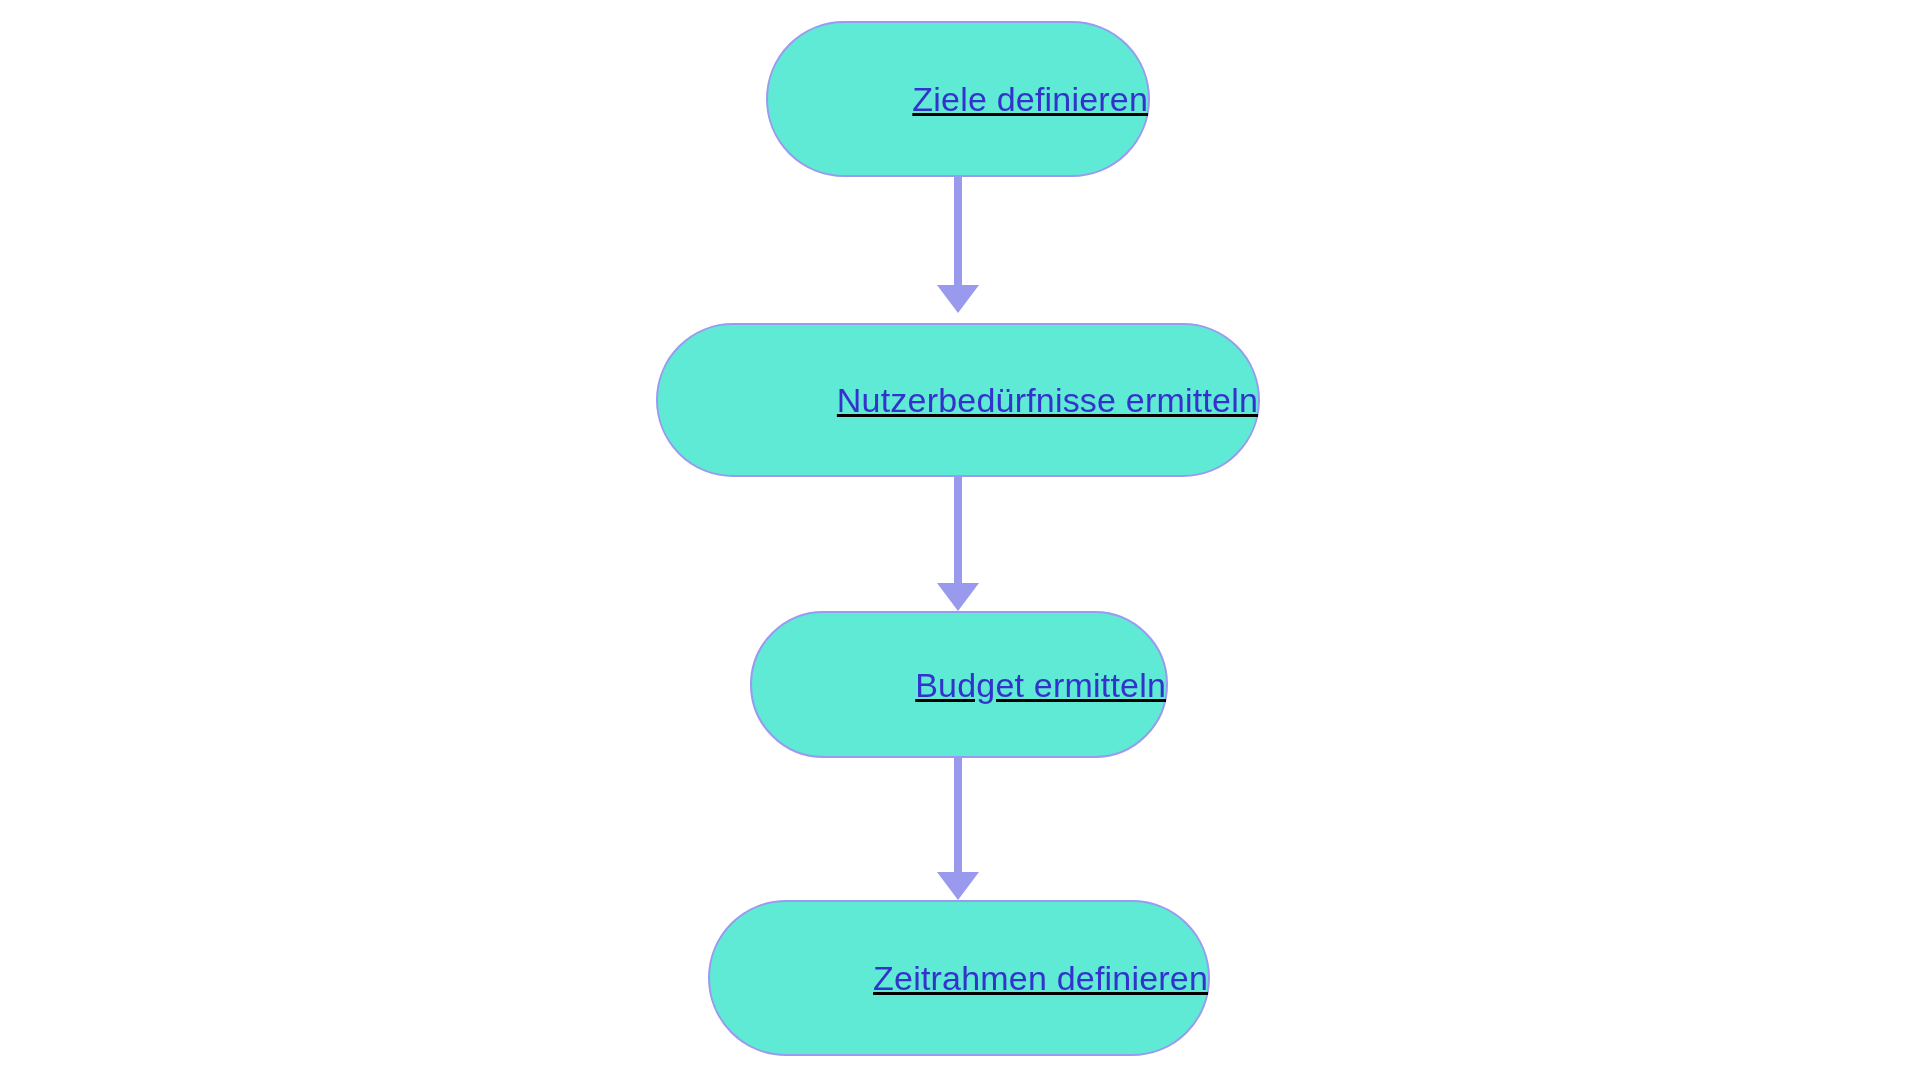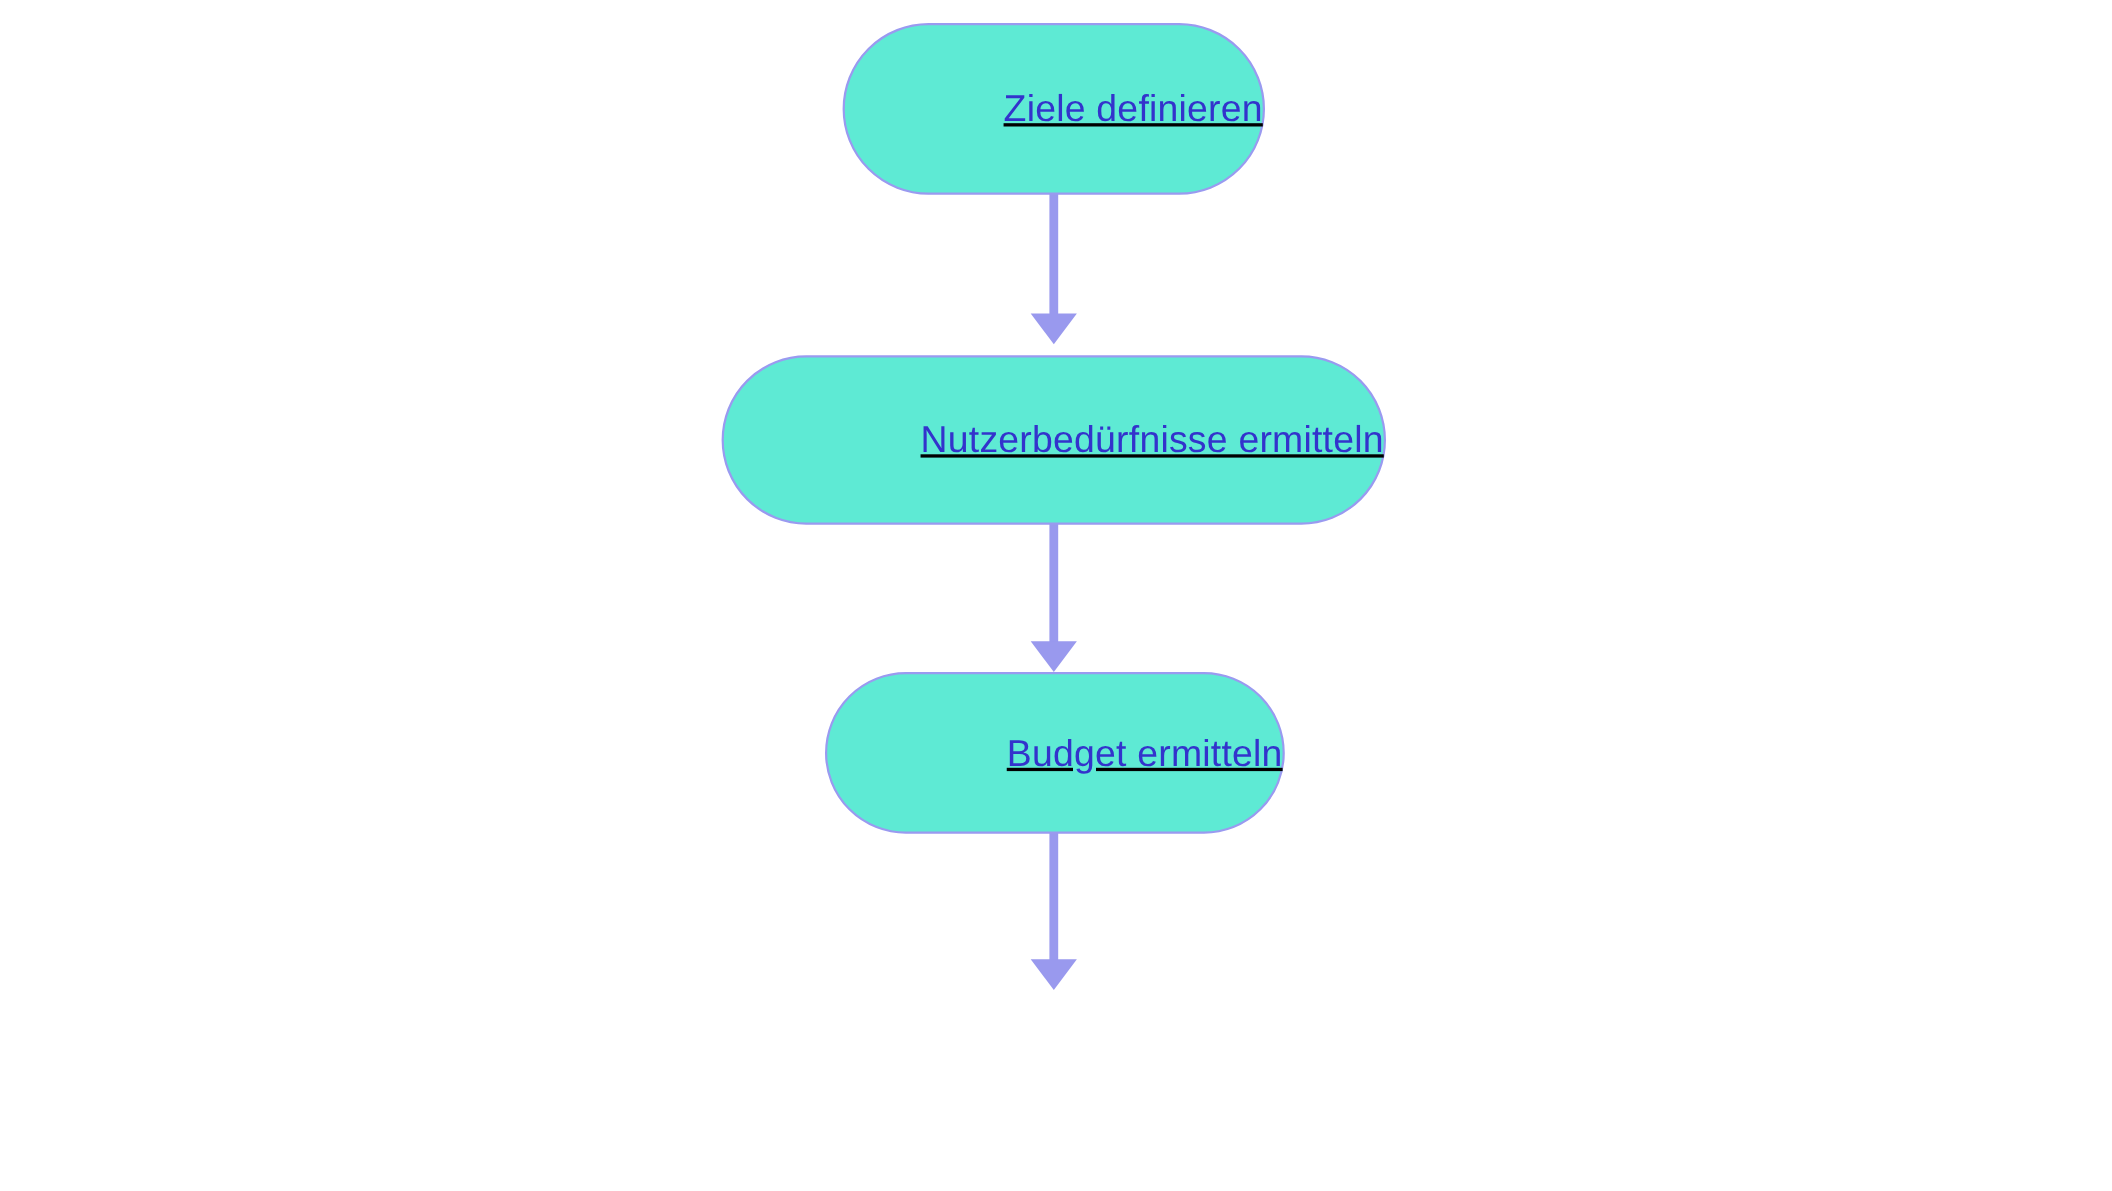--- a/index.html
+++ b/index.html
@@ -81,14 +81,17 @@
   </div>
 
   <div class="node" style="left:656px; top:313px; width:604px; height:154px;margin-top:10px;">
     <span class="node-label">Nutzerbedürfnisse ermitteln</span>
   </div>
 
   <div class="node" style="left:750px; top:611px; width:418px; height:147px;">
     <span class="node-label">Budget ermitteln</span>
   </div>
 
+  <div class="node" style="left:708px; top:900px; width:502px; height:156px;">
+    <span class="node-label">Zeitrahmen definieren</span>
+  </div>
 
 </div>
 
 </body></html>

